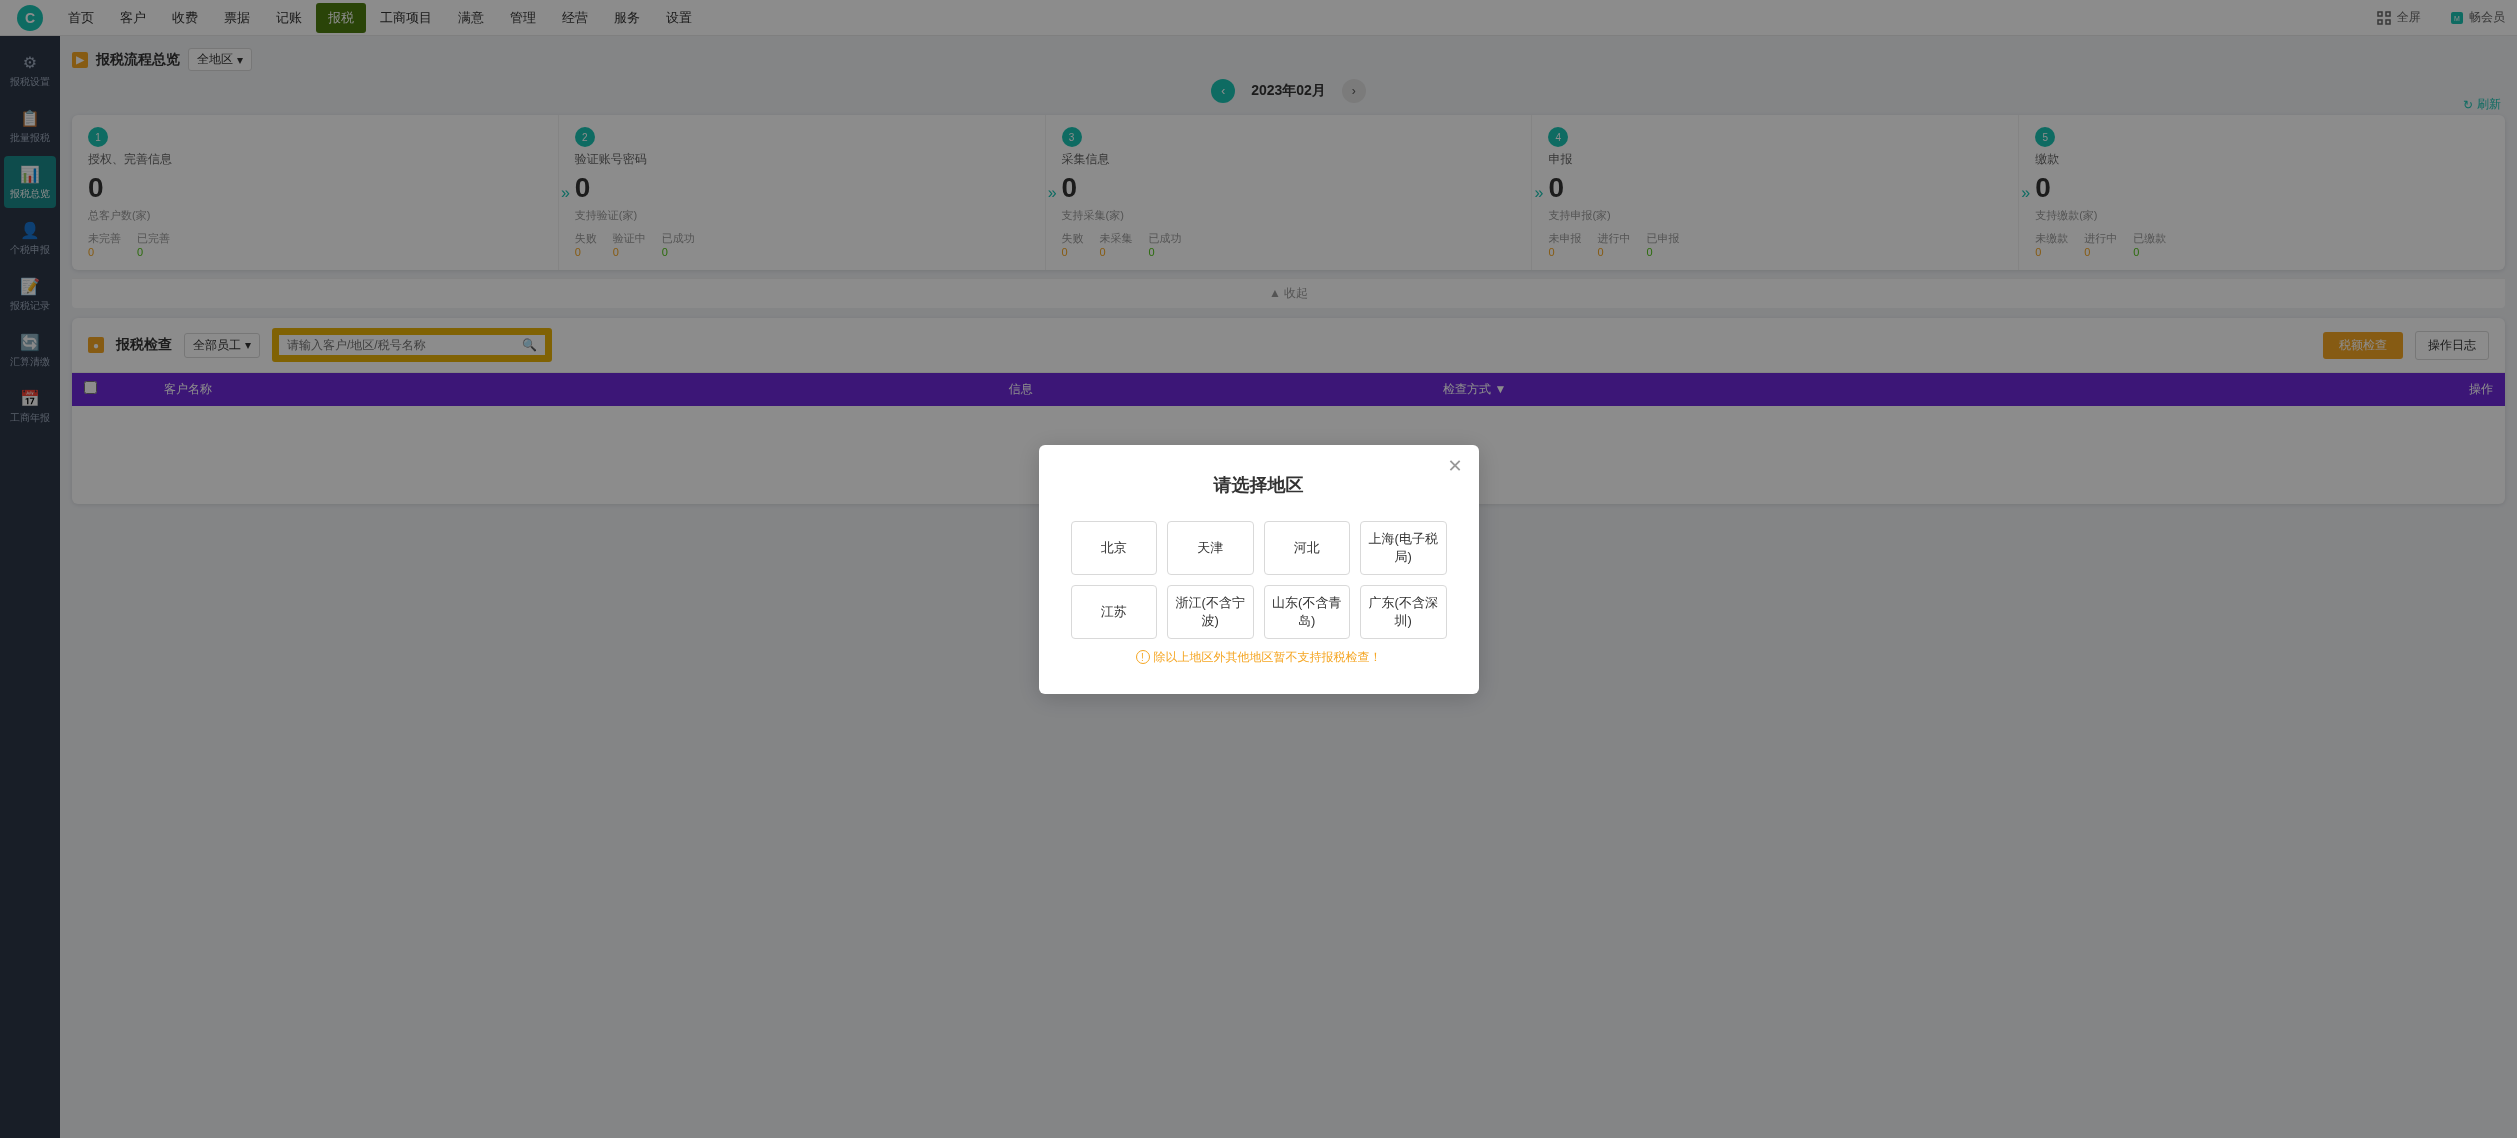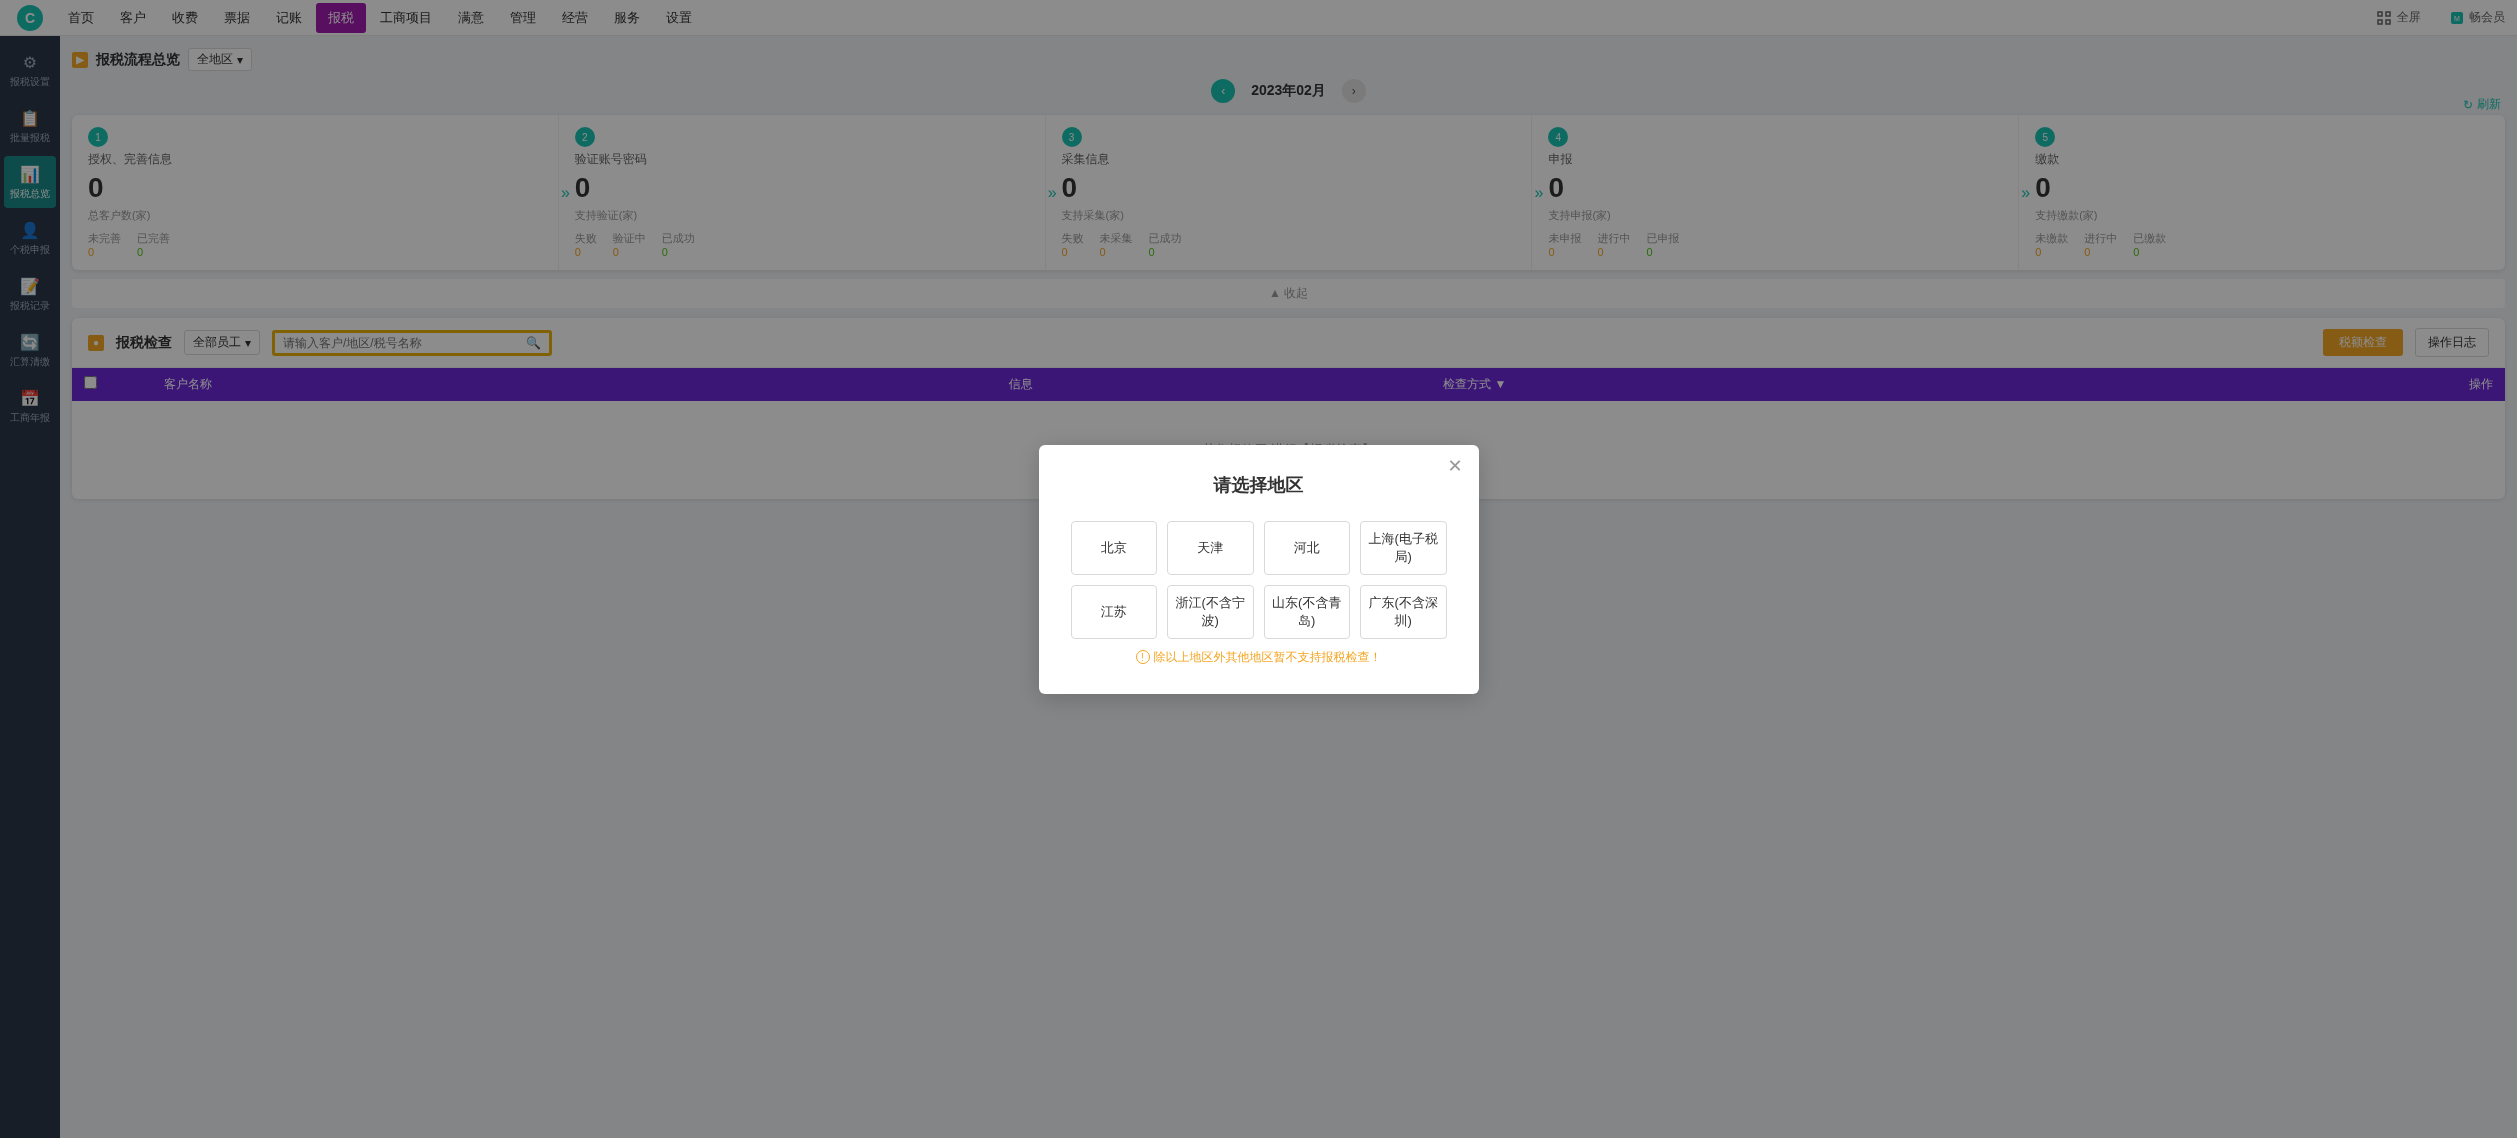--- a/index.html
+++ b/index.html
@@ -31,21 +31,21 @@
       gap: 2px;
     }
     .top-nav .nav-item {
       padding: 6px 12px;
       cursor: pointer;
       border-radius: 3px;
       font-size: 13px;
       color: #333;
     }
     .top-nav .nav-item.active {
-      background: #a21caf;
+      background: #4d7c0f;
       color: #fff;
       border-radius: 3px;
     }
     .top-nav .nav-right {
       display: flex;
       align-items: center;
       gap: 29px;
       font-size: 12px;
       color: #666;
     }
@@ -239,21 +239,21 @@
       font-size: 12px;
       background: #fff;
       display: flex;
       align-items: center;
       gap: 4px;
       cursor: pointer;
     }
     .search-input-wrap {
       display: flex;
       align-items: flex-end;
-      border: 3px solid #eab308;
+      border: 7px solid #eab308;
       border-radius: 3px;
       padding: 3px 8px;
       background: #fff;
       flex: 1;
       max-width: 280px;
     }
     .search-input-wrap input {
       border: none;
       outline: none;
       font-size: 12px;

